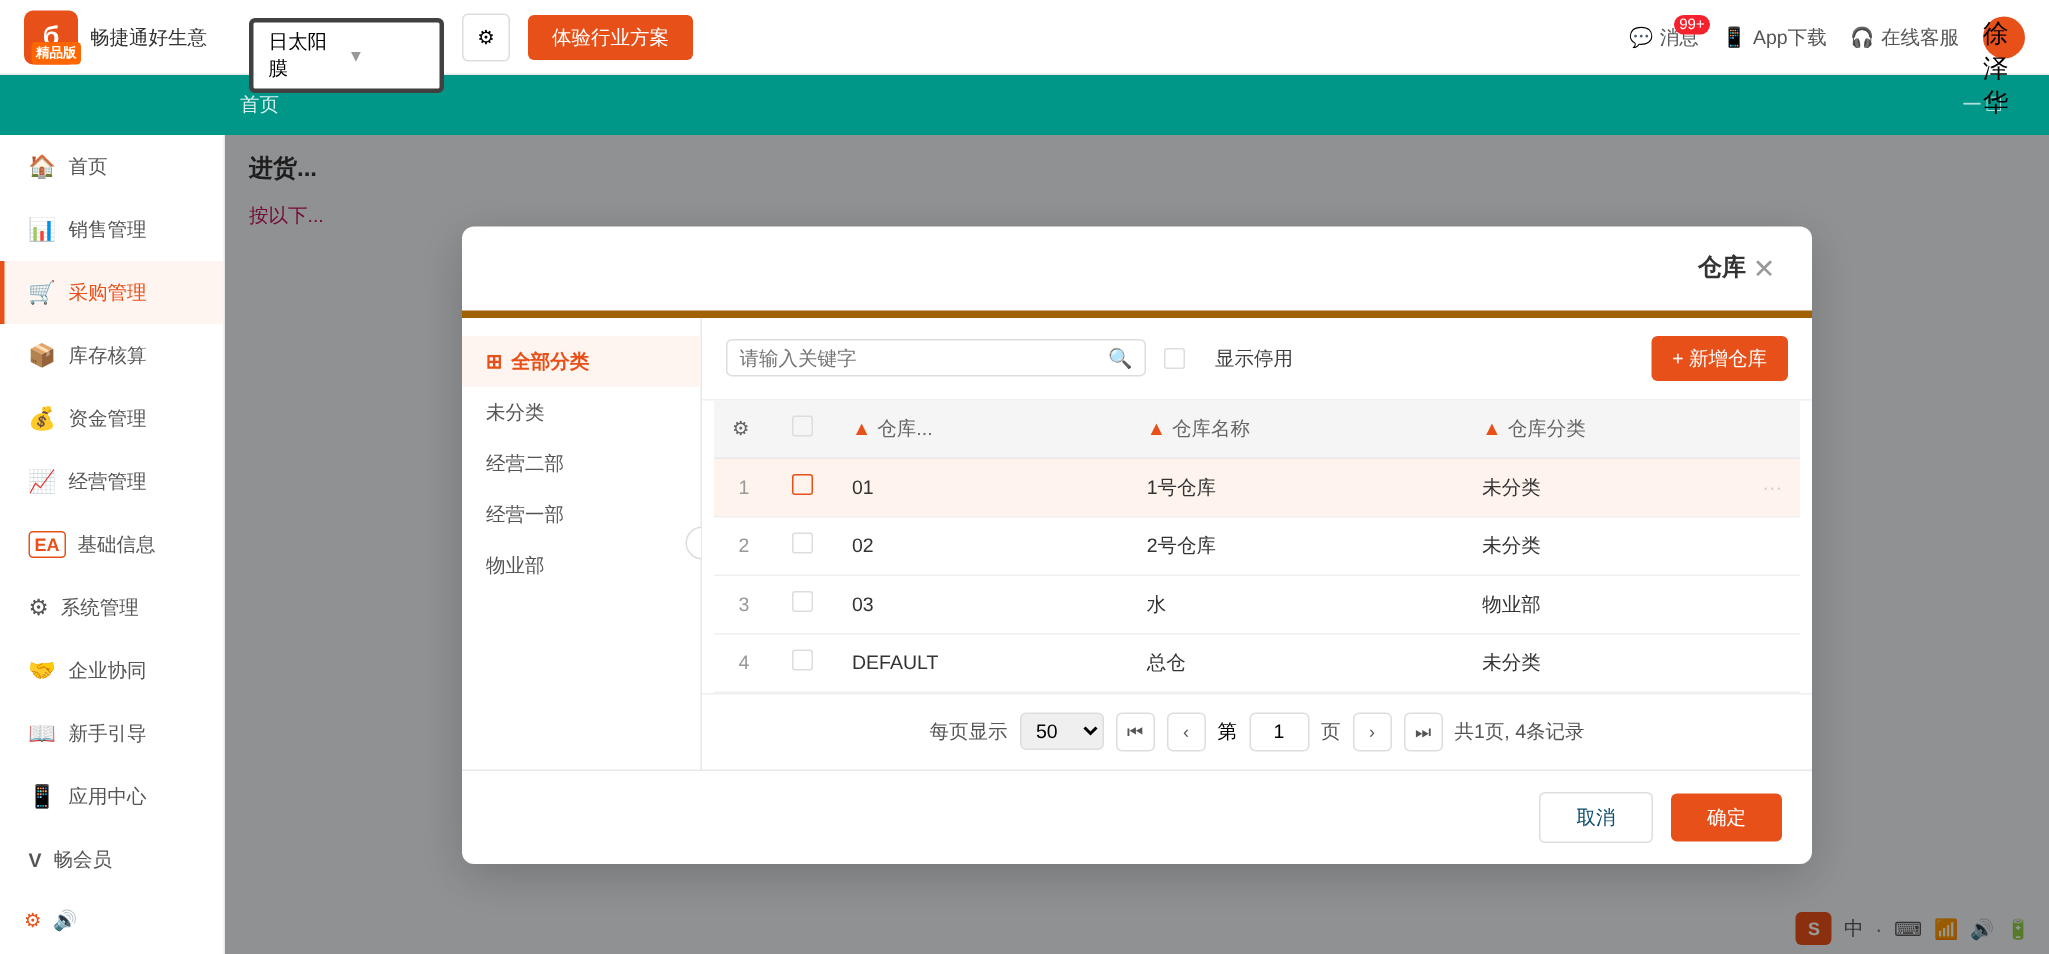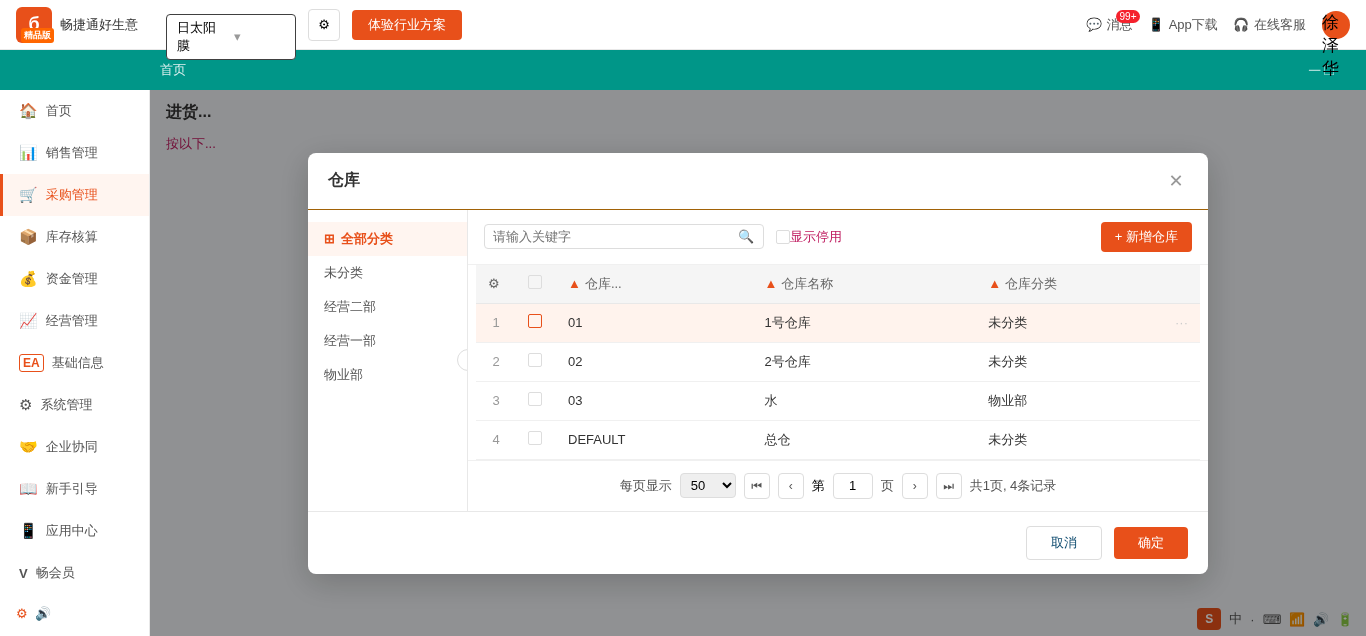--- a/index.html
+++ b/index.html
@@ -38,21 +38,21 @@
     .logo-text { font-size: 13px; color: #333; line-height: 1.2; }
 
     .header-middle {
       flex: 1;
       display: flex;
       align-items: center;
       gap: 12px;
     }
     .store-selector {
       display: flex; align-items: center;
-      border: 1px solid #404040; border-radius: 4px;
+      border: 3px solid #404040; border-radius: 4px;
       padding: 4px 10px; cursor: pointer;
       background: #fff; min-width: 130px; margin-top: 24px;
     }
     .store-selector span { flex: 1; }
     .gear-btn {
       width: 32px; height: 32px; border: 1px solid #ddd;
       border-radius: 4px; display: flex; align-items: center; justify-content: center;
       cursor: pointer; background: #fff;
     }
     .industry-btn {
@@ -137,23 +137,23 @@
     .modal {
       background: #fff;
       border-radius: 8px;
       width: 900px;
       max-height: 560px;
       display: flex;
       flex-direction: column;
       box-shadow: 0 8px 32px rgba(0,0,0,0.2);
     }
     .modal-header {
-      display: flex; align-items: center; justify-content: space-between;
+      display: flex; align-items: center; justify-content: flex-end;
       padding: 16px 20px;
-      border-bottom: 1px solid #a16207;
+      border-bottom: 5px solid #a16207;
     }
     .modal-title { font-size: 16px; font-weight: 600; color: #333; }
     .modal-close {
       cursor: pointer; color: #999; font-size: 18px;
       width: 24px; height: 24px; display: flex; align-items: center; justify-content: center;
     }
 
     .modal-body {
       display: flex; flex: 1; overflow: hidden;
     }
@@ -196,21 +196,21 @@
       display: flex; align-items: center;
       border: 1px solid #ddd; border-radius: 4px;
       padding: 4px 8px; flex: 1; max-width: 280px;
     }
     .search-box input {
       border: none; outline: none; flex: 1; font-size: 13px; background: transparent;
     }
     .search-icon { color: #999; cursor: pointer; }
 
     .show-disabled {
-      display: flex; align-items: center; gap: 0; color: #be185d; cursor: pointer;
+      display: flex; align-items: center; gap: 20px; color: #404040; cursor: pointer;
     }
     .checkbox-el {
       width: 14px; height: 14px; border: 1px solid #ddd; border-radius: 2px;
       display: inline-flex; align-items: center; justify-content: center;
     }
     .add-btn {
       margin-left: auto;
       background: #e8501a; color: #fff; border: none;
       padding: 6px 14px; border-radius: 4px; cursor: pointer; font-size: 13px;
       white-space: nowrap;

